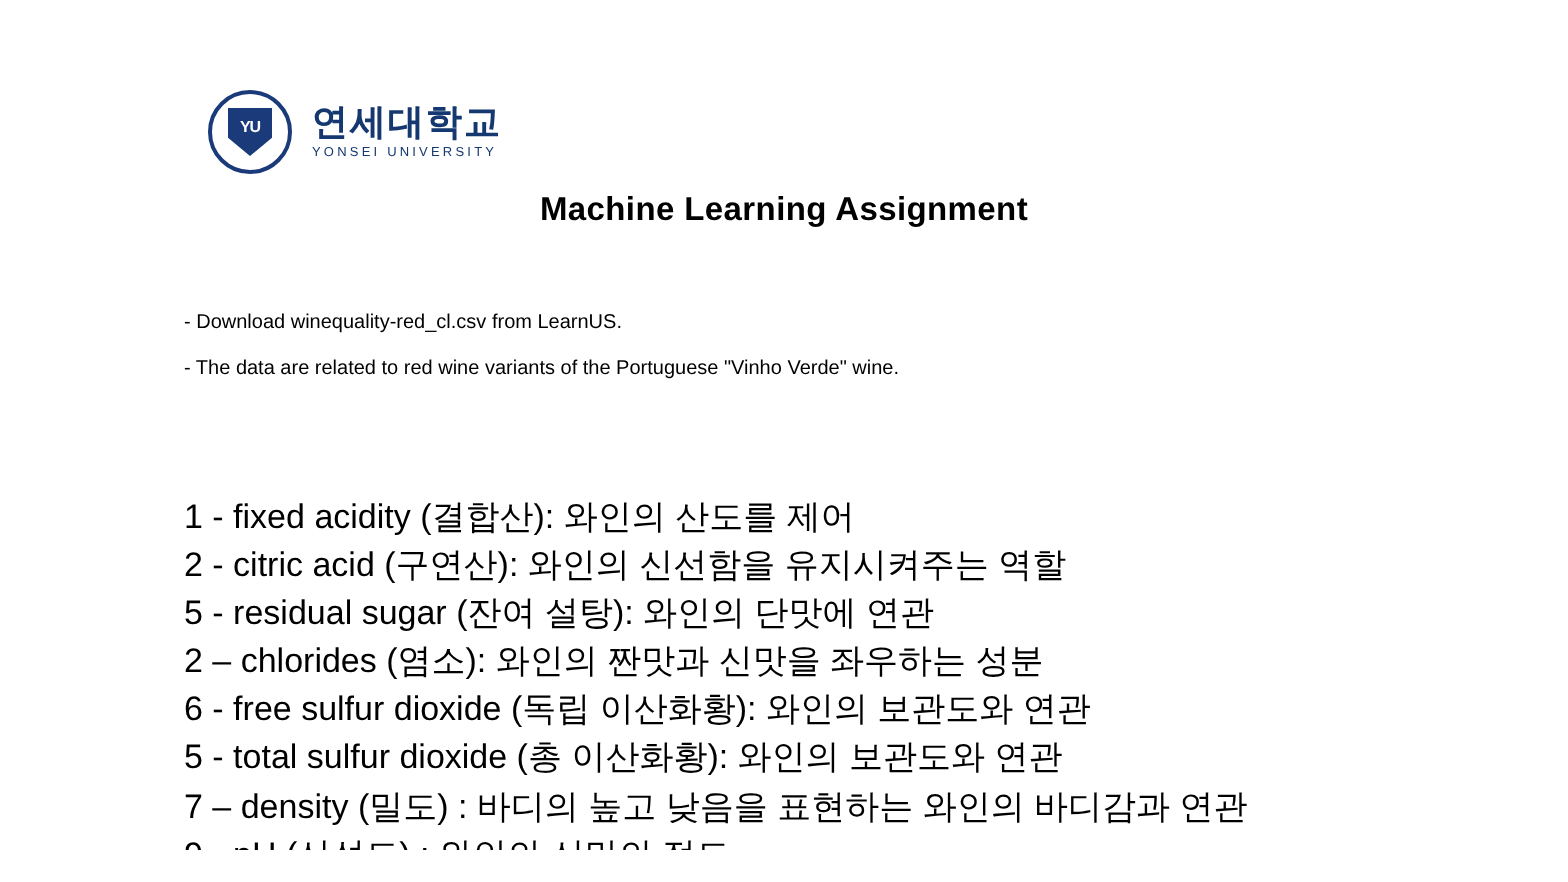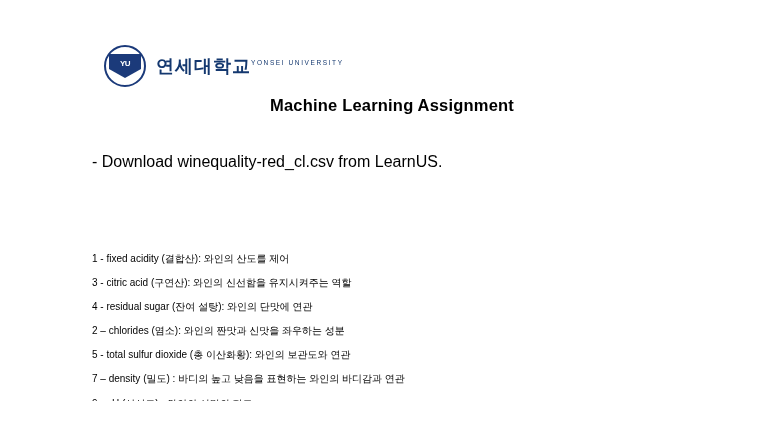--- a/index.html
+++ b/index.html
@@ -33,39 +33,39 @@
     height: 38px;
     border-radius: 50%;
     border: 2px solid #1b3a7a;
     background: #ffffff;
     display: flex;
     align-items: center;
     justify-content: center;
     position: relative;
   }
   .logo-mark .inner-shield {
-    width: 32px;
+    width: 22px;
     height: 24px;
     background: #1b3a7a;
     clip-path: polygon(0% 0%, 100% 0%, 100% 62%, 50% 100%, 0% 62%);
     display: flex;
     align-items: center;
     justify-content: center;
   }
   .logo-mark .inner-shield span {
     color: #ffffff;
     font-size: 8px;
     font-weight: bold;
     line-height: 1;
     margin-top: -4px;
     letter-spacing: -0.5px;
   }
   .logo-text {
     display: flex;
-    flex-direction: row;
+    flex-direction: column;
     justify-content: center;
     line-height: 1.05;
   }
   .logo-text .ko {
     font-size: 18px;
     font-weight: bold;
     color: #14386f;
     letter-spacing: 1px;
   }
   .logo-text .en {
@@ -84,32 +84,32 @@
     font-weight: bold;
     letter-spacing: 0.2px;
   }
   .bullets {
     position: absolute;
     left: 92px;
     top: 150px;
     width: 660px;
   }
   .bullets .line {
-    font-size: 16px;
+    font-size: 10px;
     line-height: 23px;
     white-space: nowrap;
   }
   .features {
     position: absolute;
     left: 92px;
     top: 247px;
     width: 680px;
   }
   .features .line {
-    font-size: 10px;
+    font-size: 17px;
     line-height: 24.1px;
     white-space: nowrap;
   }
   .features .line.clipped {
     overflow: hidden;
     height: 9px;
   }
 </style>
 </head>
 <body>
@@ -125,25 +125,27 @@
     <div class="logo-text">
       <div class="ko">연세대학교</div>
       <div class="en">YONSEI UNIVERSITY</div>
     </div>
   </div>
 
   <div class="doc-title">Machine Learning Assignment</div>
 
   <div class="bullets">
     <div class="line">- Download winequality-red_cl.csv from LearnUS.</div>
+    <div class="line">- The data are related to red wine variants of the Portuguese "Vinho Verde" wine.</div>
   </div>
 
   <div class="features">
     <div class="line">1 - fixed acidity (결합산): 와인의 산도를 제어</div>
-    <div class="line">3 - citric acid (구연산): 와인의 신선함을 유지시켜주는 역할</div>
-    <div class="line">4 - residual sugar (잔여 설탕): 와인의 단맛에 연관</div>
+    <div class="line">2 - citric acid (구연산): 와인의 신선함을 유지시켜주는 역할</div>
+    <div class="line">5 - residual sugar (잔여 설탕): 와인의 단맛에 연관</div>
     <div class="line">2 – chlorides (염소): 와인의 짠맛과 신맛을 좌우하는 성분</div>
+    <div class="line">6 - free sulfur dioxide (독립 이산화황): 와인의 보관도와 연관</div>
     <div class="line">5 - total sulfur dioxide (총 이산화황): 와인의 보관도와 연관</div>
     <div class="line">7 – density (밀도) : 바디의 높고 낮음을 표현하는 와인의 바디감과 연관</div>
     <div class="line clipped">9 - pH (산성도) : 와인의 신맛의 정도</div>
   </div>
 
 </div>
 
 </body></html>

